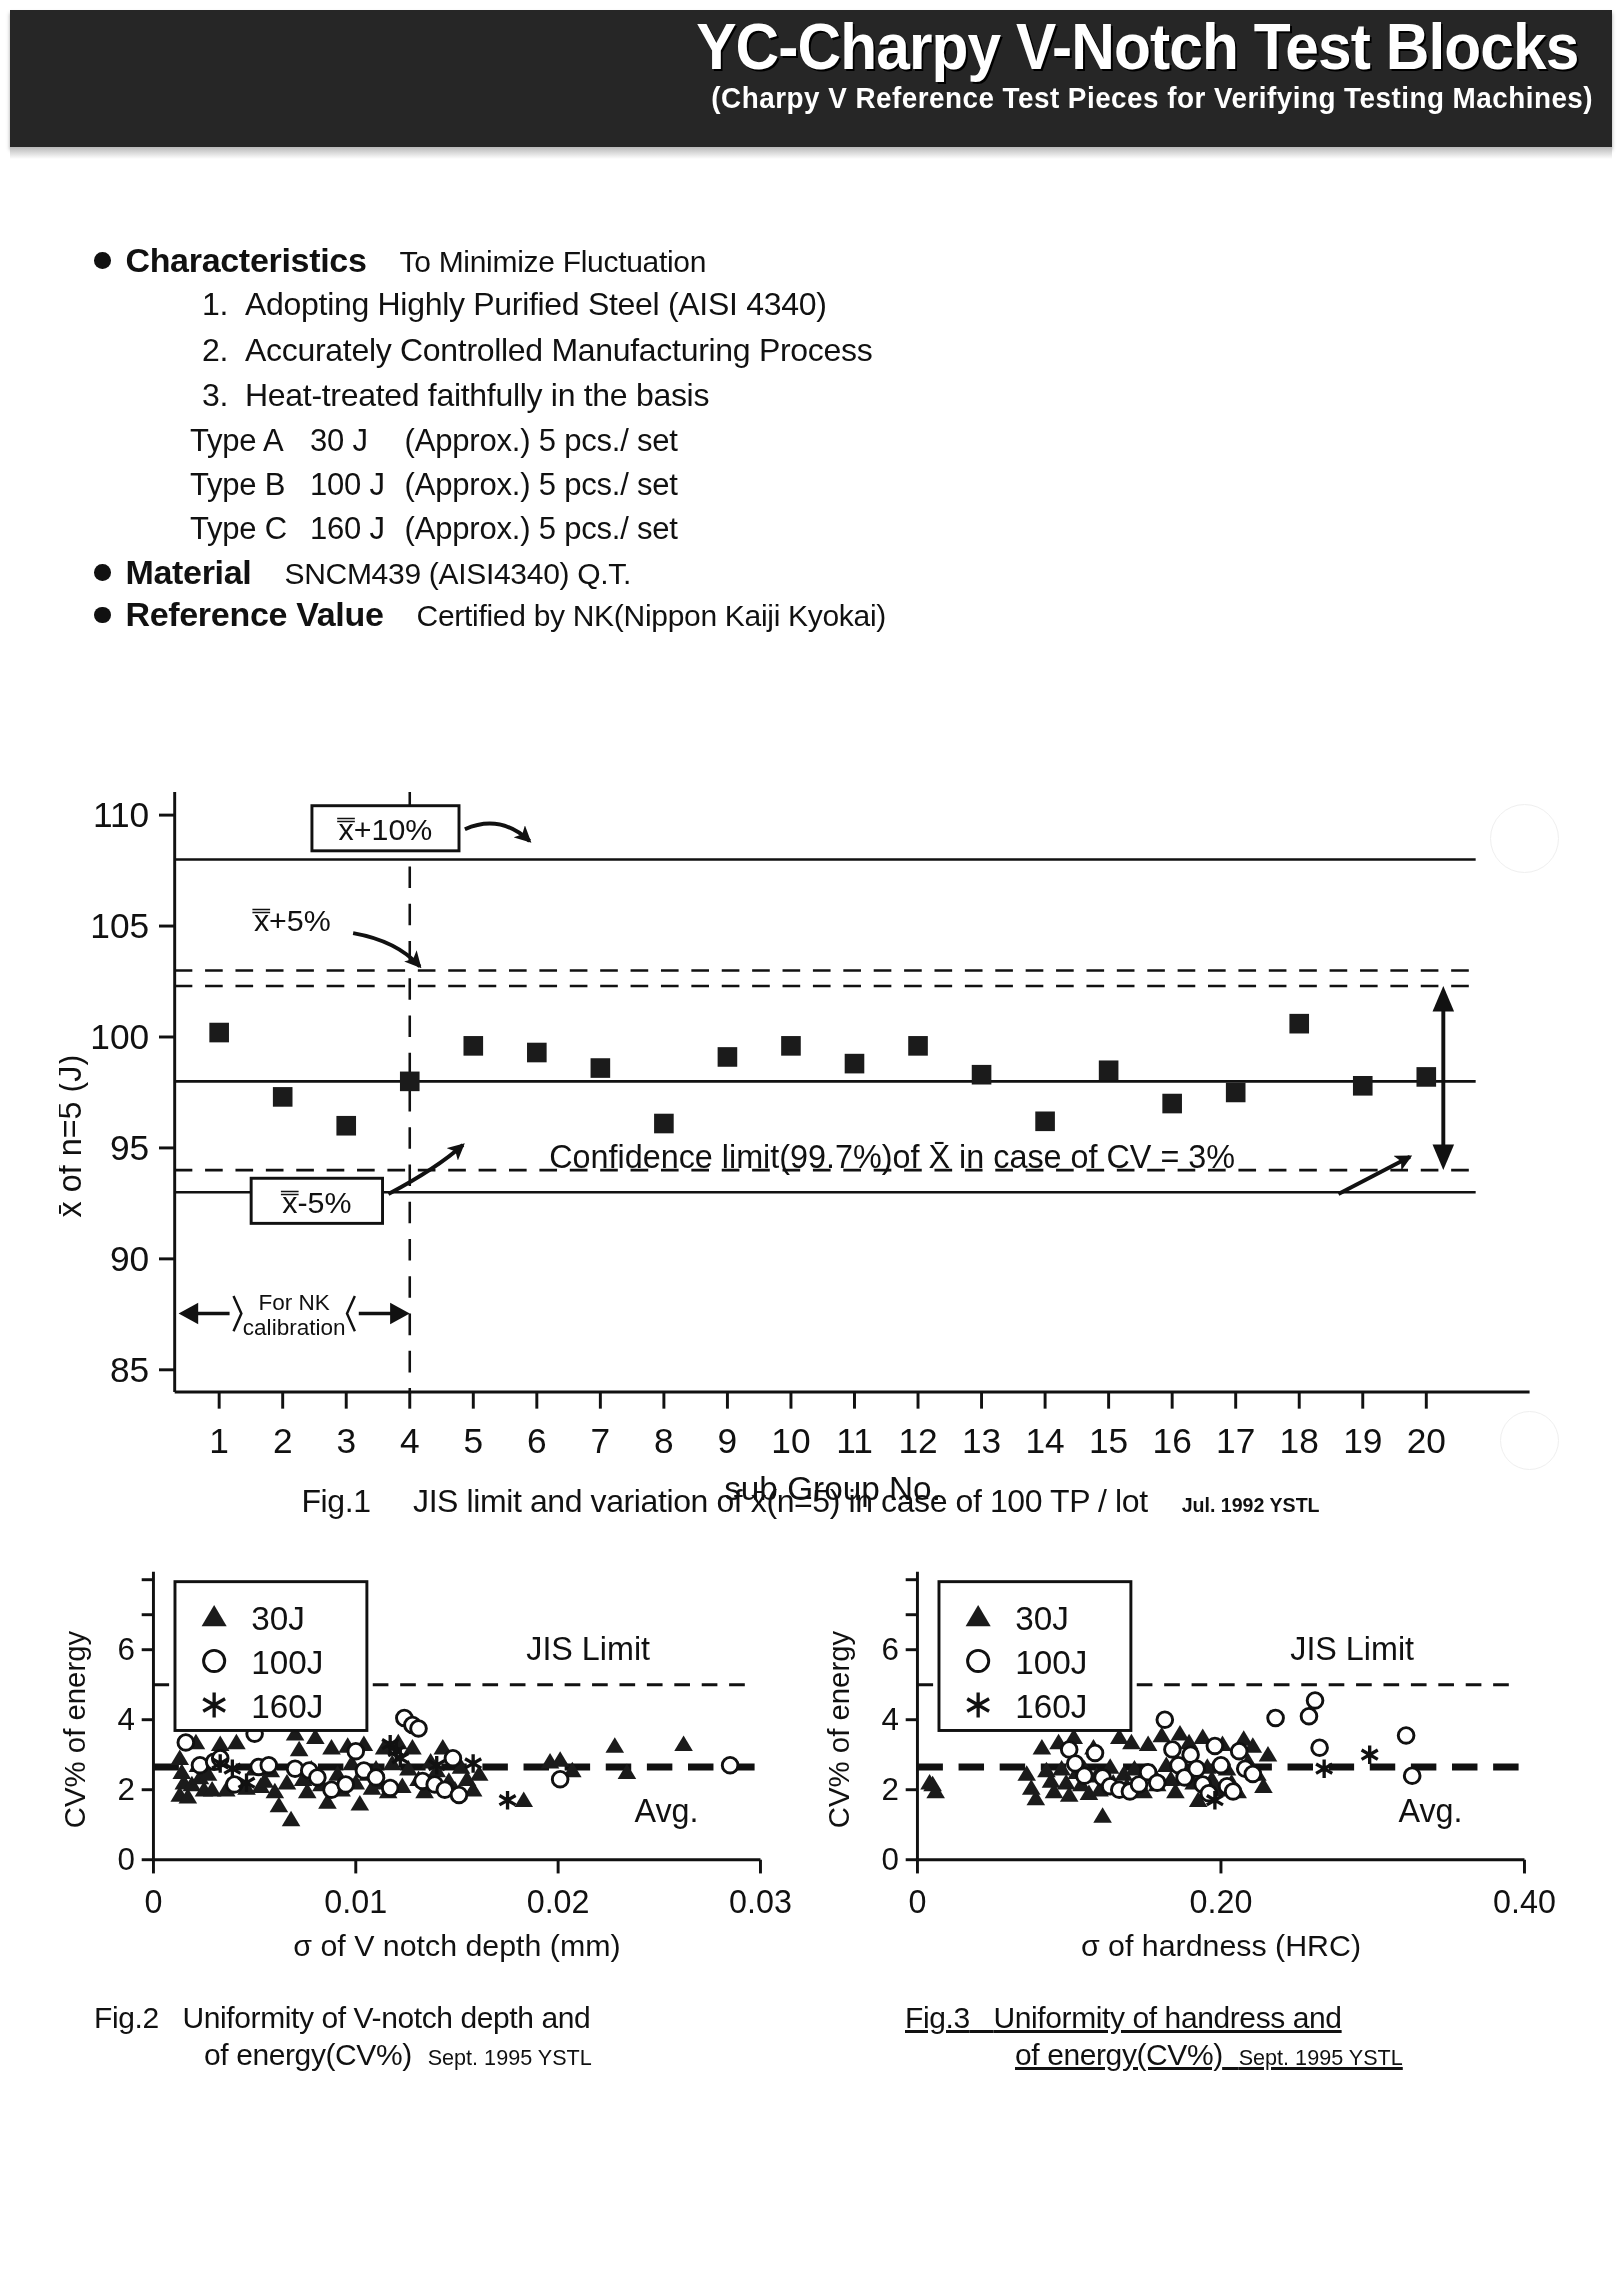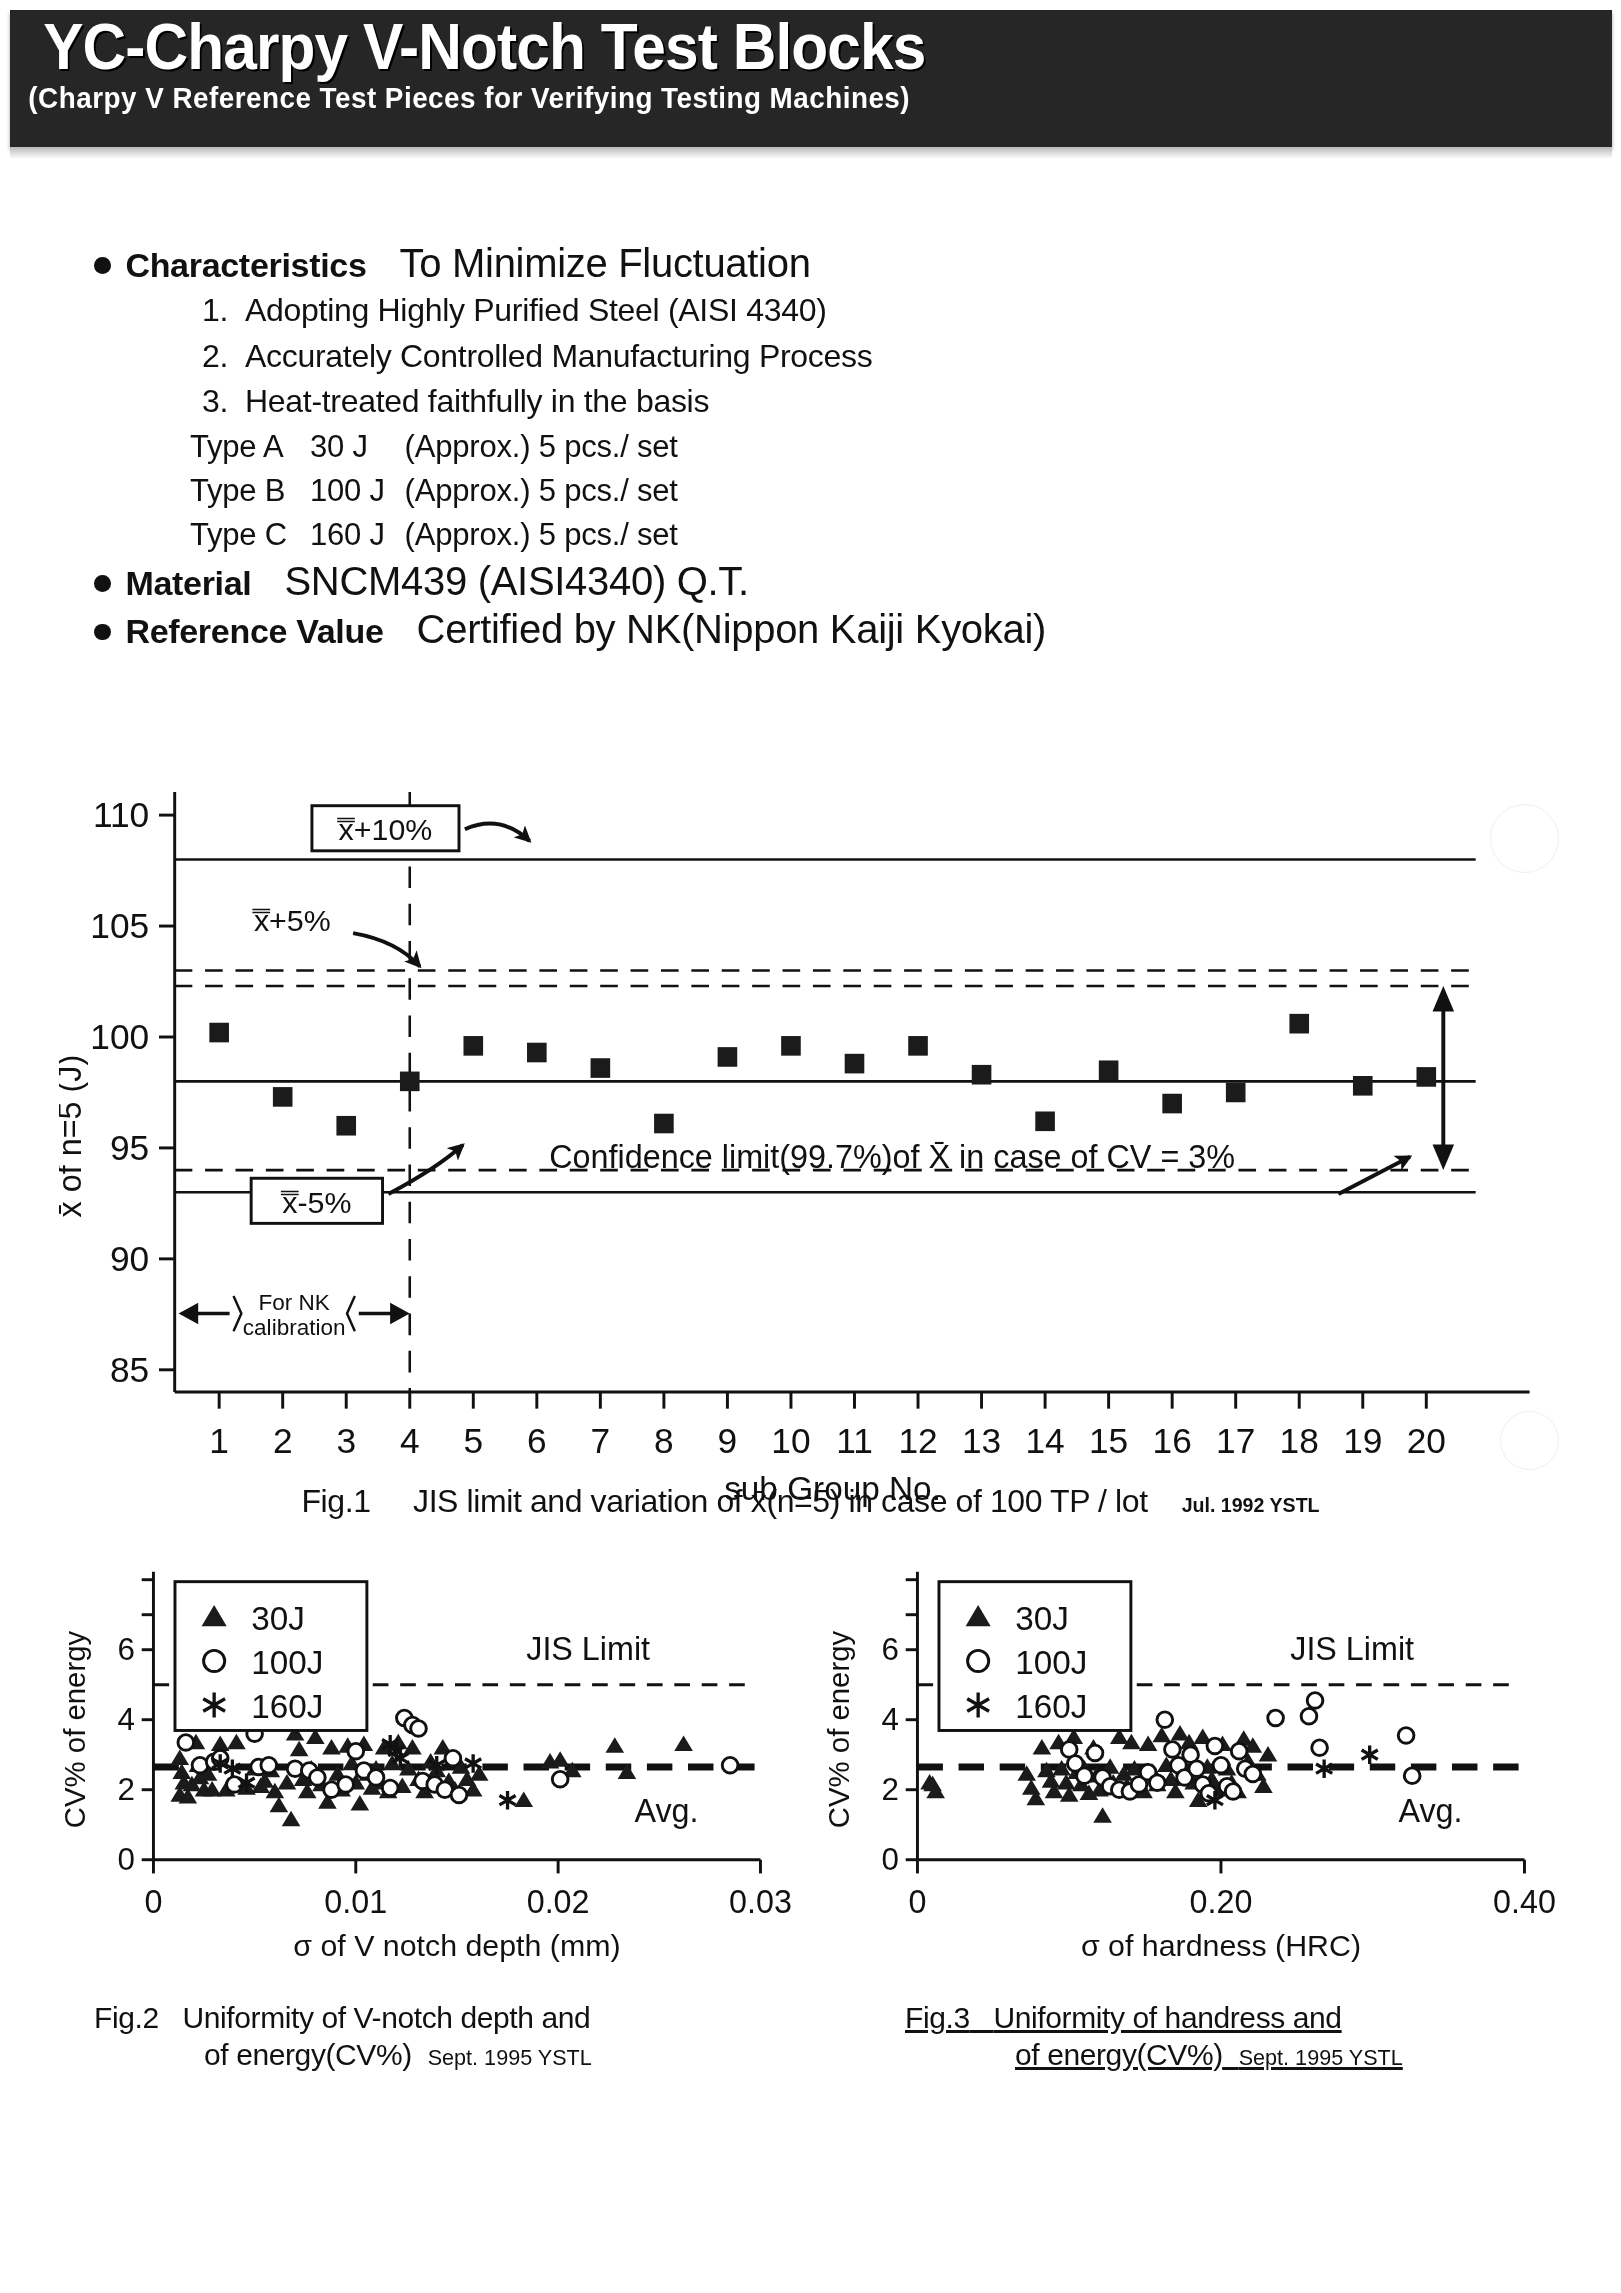--- a/index.html
+++ b/index.html
@@ -10,21 +10,21 @@
     font-family:"Liberation Sans", sans-serif;
     color:#111;
     position:relative;
     overflow:hidden;
   }
 
   
   .header {
     position:absolute; left:9.8px; top:9.8px; width:1602px; height:137px;
     background:#262626;
-    display:flex; flex-direction:column; align-items:flex-start; justify-content:flex-start;
+    display:flex; flex-direction:column; align-items:flex-end; justify-content:flex-start;
     box-shadow:0 2.9px 3.9px rgba(0,0,0,.35);
   }
   .header::after{
     content:""; position:absolute; left:0; right:0; bottom:-11.8px; height:11.8px;
     background:linear-gradient(#b9b9b9,#ffffff);
   }
   .title {
     color:#fff; font-weight:bold; font-size:65px; line-height:1.02;
     letter-spacing:-1px; margin-top:3.9px;
     transform:scaleX(0.93); transform-origin:center;
@@ -39,21 +39,21 @@
   }
 
   
   .speclist { position:absolute; left:94px; top:243px; width:1323px; }
   .row { display:flex; align-items:baseline; line-height:1.0; margin-bottom:8.8px; }
   .bullet {
     width:16.7px; height:16.7px; border-radius:50%; background:#111;
     display:inline-block; margin-right:14.7px; flex:0 0 auto; position:relative; top:-2.9px;
   }
   .term { font-weight:bold; font-size:34px; letter-spacing:-0.3px; white-space:nowrap; }
-  .desc { font-size:40px; letter-spacing:-0.3px; white-space:nowrap; }
+  .desc { font-size:30px; letter-spacing:-0.3px; white-space:nowrap; }
   .gap1 { display:inline-block; width:33px; }
   .gap2 { display:inline-block; width:21.6px; }
   .numrow { font-size:32px; margin-left:108px; margin-bottom:8.8px; letter-spacing:-0.3px; white-space:nowrap; }
   .numrow .n { display:inline-block; width:43px; }
   .typerow { font-size:31px; margin-left:96px; margin-bottom:7.8px; letter-spacing:-0.2px; white-space:nowrap; }
   .typerow .tname { display:inline-block; width:120px; }
   .typerow .tval  { display:inline-block; width:73px; }
 
   
   #fig1 { position:absolute; left:59px; top:784px; width:1500px; height:765px; }

